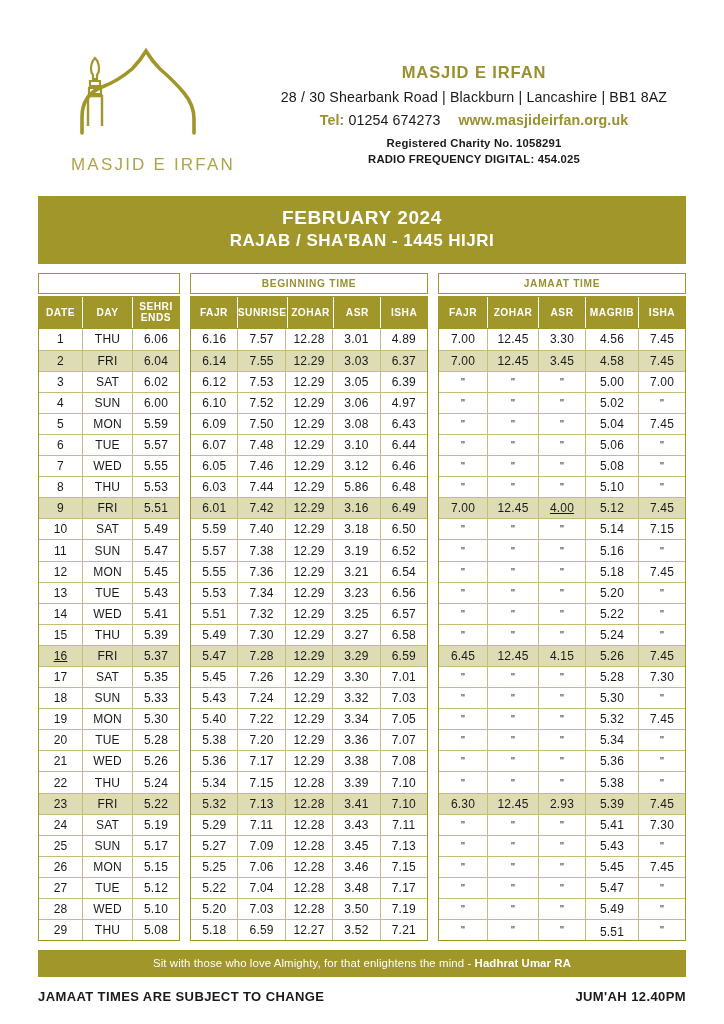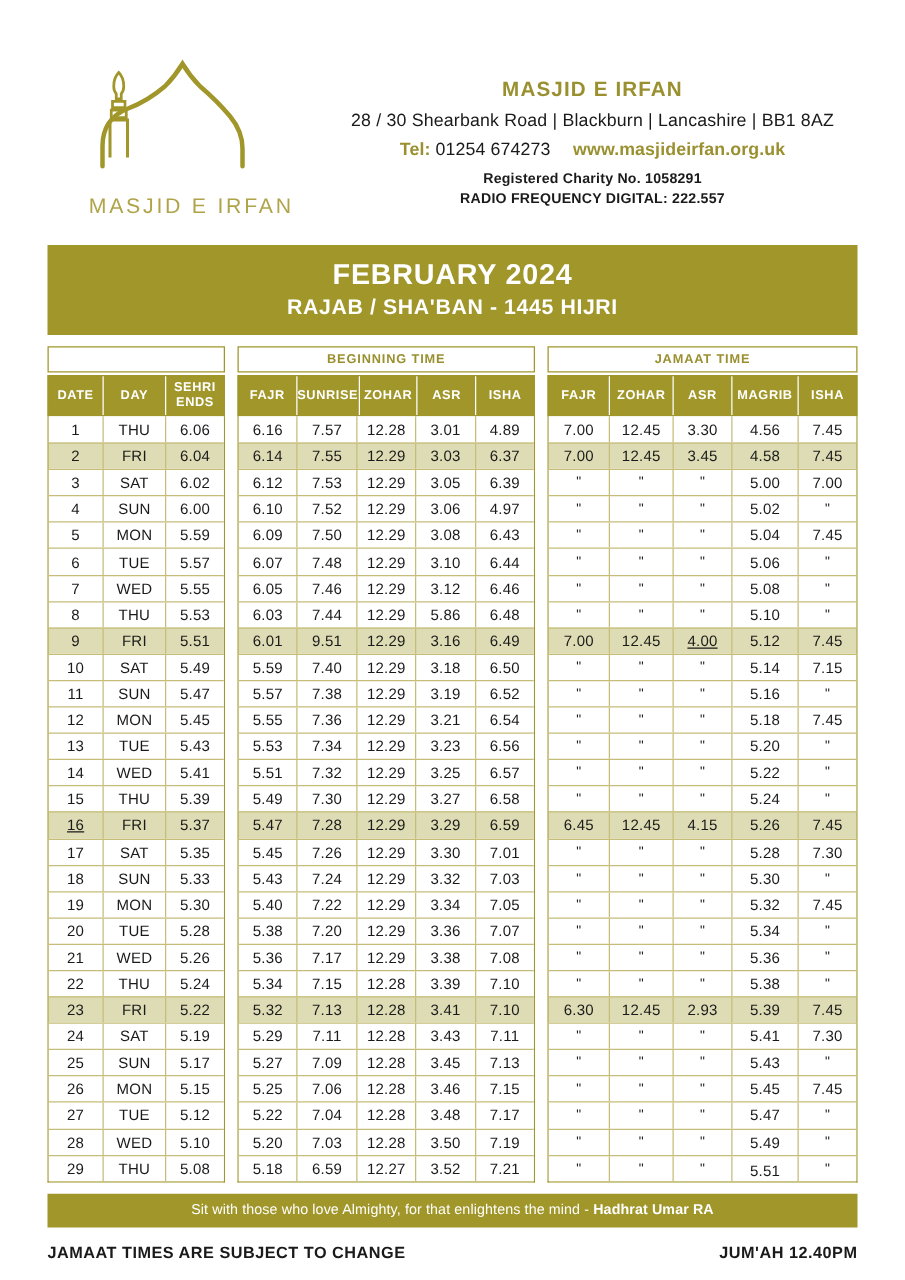--- a/index.html
+++ b/index.html
@@ -105,21 +105,21 @@
   
   .title-banner {
     margin: 0 38px;
     background: #a09629;
     color: #ffffff;
     text-align: center;
     padding: 11px 0 12px 0;
     box-sizing: border-box;
   }
   .title-month {
-    font-size: 23px;
+    font-size: 19px;
     font-weight: bold;
     letter-spacing: 0.6px;
     line-height: 1.12;
   }
   .title-hijri {
     font-size: 17px;
     font-weight: bold;
     letter-spacing: 0.5px;
     line-height: 1.25;
     margin-top: 2px;
@@ -258,21 +258,21 @@
 
     <div class="org-block">
       <div class="org-name">MASJID E IRFAN</div>
       <div class="org-address">28 / 30 Shearbank Road | Blackburn | Lancashire | BB1 8AZ</div>
       <div class="org-contact">
         <span class="tel-label">Tel:</span>
         <span class="tel-num">01254 674273</span>
         <span class="web">www.masjideirfan.org.uk</span>
       </div>
       <div class="org-charity">Registered Charity No. 1058291</div>
-      <div class="org-radio">RADIO FREQUENCY DIGITAL: 222.557</div>
+      <div class="org-radio">RADIO FREQUENCY DIGITAL: 454.025</div>
     </div>
   </div>
 
   <div class="title-banner">
     <div class="title-month">FEBRUARY 2024</div>
     <div class="title-hijri">RAJAB / SHA'BAN - 1445 HIJRI</div>
   </div>
 
   <div class="table-area">
 
@@ -495,21 +495,21 @@
           </div>
           <div class="brow">
             <div class="bcell">6.03</div>
             <div class="bcell">7.44</div>
             <div class="bcell">12.29</div>
             <div class="bcell">5.86</div>
             <div class="bcell">6.48</div>
           </div>
           <div class="brow hl">
             <div class="bcell">6.01</div>
-            <div class="bcell">9.51</div>
+            <div class="bcell">7.42</div>
             <div class="bcell">12.29</div>
             <div class="bcell">3.16</div>
             <div class="bcell">6.49</div>
           </div>
           <div class="brow">
             <div class="bcell">5.59</div>
             <div class="bcell">7.40</div>
             <div class="bcell">12.29</div>
             <div class="bcell">3.18</div>
             <div class="bcell">6.50</div>

